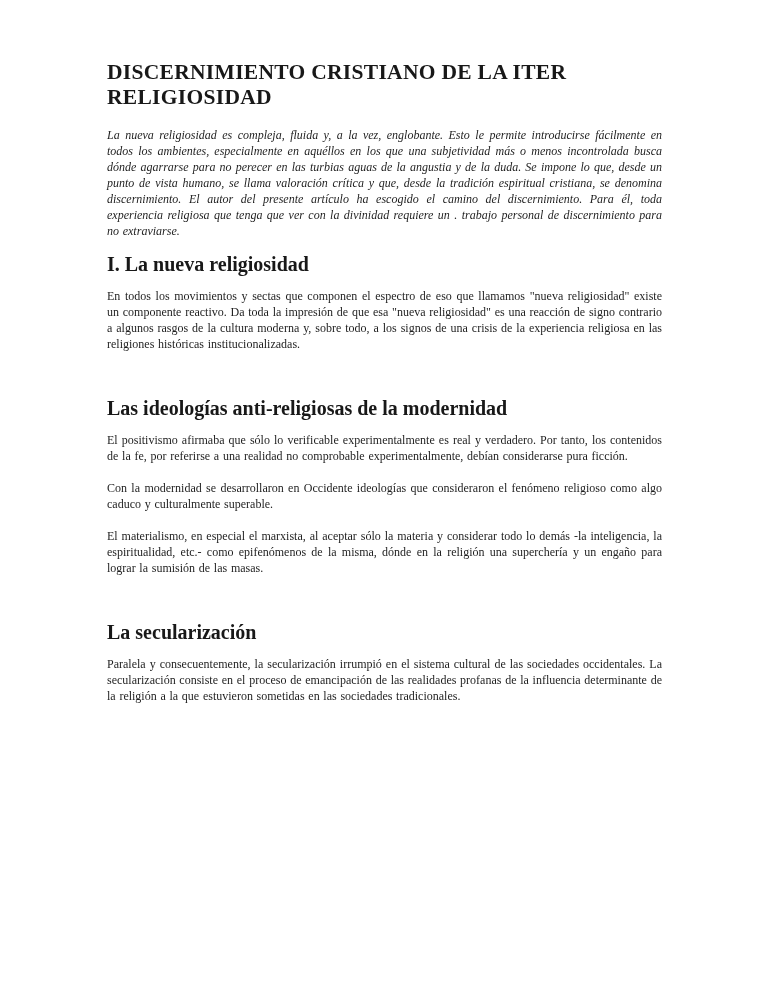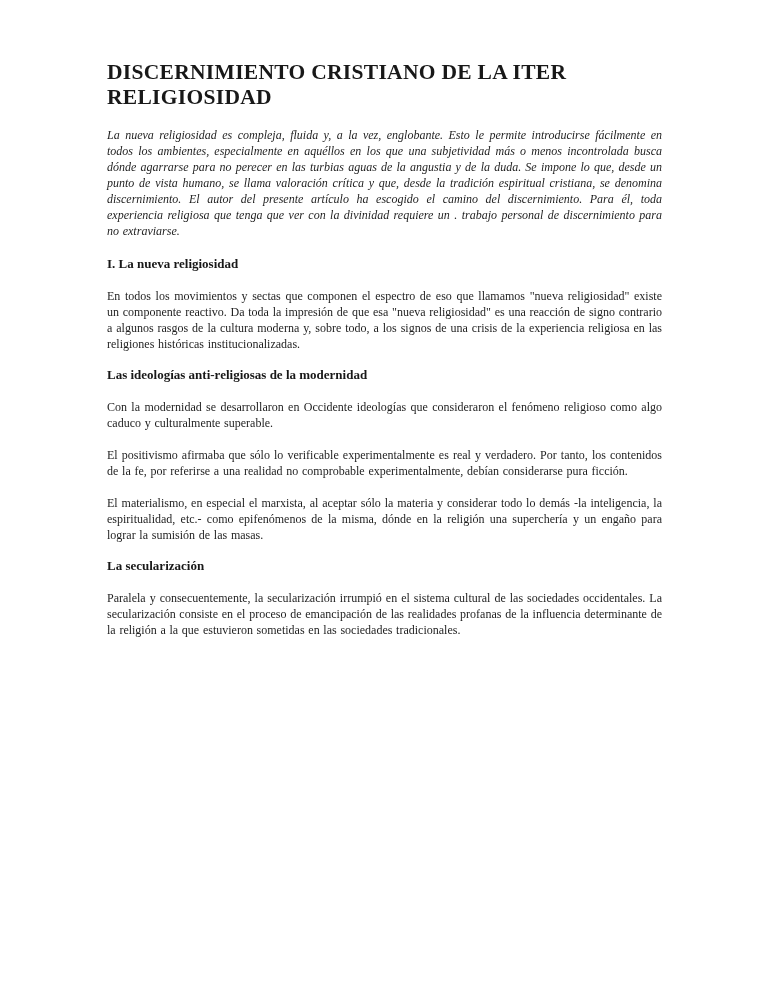--- a/index.html
+++ b/index.html
@@ -41,48 +41,48 @@
     word-spacing: 0.06em;
     color: #1e1e1e;
   }
   p.abstract {
     font-style: italic;
     margin-top: 17px;
   }
   p.citation { margin-top: 16px; }
   p.citation .cite-title { font-style: italic; }
   h2.section-heading, h3.sub-heading {
-    font-size: 13px;
+    font-size: 20px;
     line-height: 16px;
     font-weight: 700;
     color: #181818;
   }
   h2.section-heading { margin-top: 17px; }
-  h3.sub-heading { margin-top: 15px; }
+  h3.sub-heading { margin-top: 48px; }
 </style>
 </head>
 <body>
 
 <div class="page">
 
 
   <h1 class="article-title">DISCERNIMIENTO CRISTIANO DE LA ITER RELIGIOSIDAD</h1>
 
   <p class="body-text abstract">La nueva religiosidad es compleja, fluida y, a la vez, englobante. Esto le permite introducirse fácilmente en todos los ambientes, especialmente en aquéllos en los que una subjetividad más o menos incontrolada busca dónde agarrarse para no perecer en las turbias aguas de la angustia y de la duda. Se impone lo que, desde un punto de vista humano, se llama valoración crítica y que, desde la tradición espiritual cristiana, se denomina discernimiento. El autor del presente artículo ha escogido el camino del discernimiento. Para él, toda experiencia religiosa que tenga que ver con la divinidad requiere un . trabajo personal de discernimiento para no extraviarse.</p>
 
 
   <h2 class="section-heading">I. La nueva religiosidad</h2>
 
   <p class="body-text">En todos los movimientos y sectas que componen el espectro de eso que llamamos "nueva religiosidad" existe un componente reactivo. Da toda la impresión de que esa "nueva religiosidad" es una reacción de signo contrario a algunos rasgos de la cultura moderna y, sobre todo, a los signos de una crisis de la experiencia religiosa en las religiones históricas institucionalizadas.</p>
 
   <h3 class="sub-heading">Las ideologías anti-religiosas de la modernidad</h3>
 
+  <p class="body-text">El positivismo afirmaba que sólo lo verificable experimentalmente es real y verdadero. Por tanto, los contenidos de la fe, por referirse a una realidad no comprobable experimentalmente, debían considerarse pura ficción.</p>
+
   <p class="body-text">Con la modernidad se desarrollaron en Occidente ideologías que consideraron el fenómeno religioso como algo caduco y culturalmente superable.</p>
-
-  <p class="body-text">El positivismo afirmaba que sólo lo verificable experimentalmente es real y verdadero. Por tanto, los contenidos de la fe, por referirse a una realidad no comprobable experimentalmente, debían considerarse pura ficción.</p>
 
 
   <p class="body-text">El materialismo, en especial el marxista, al aceptar sólo la materia y considerar todo lo demás -la inteligencia, la espiritualidad, etc.- como epifenómenos de la misma, dónde en la religión una superchería y un engaño para lograr la sumisión de las masas.</p>
 
   <h3 class="sub-heading">La secularización</h3>
 
   <p class="body-text">Paralela y consecuentemente, la secularización irrumpió en el sistema cultural de las sociedades occidentales. La secularización consiste en el proceso de emancipación de las realidades profanas de la influencia determinante de la religión a la que estuvieron sometidas en las sociedades tradicionales.</p>
 
 </div>
 

